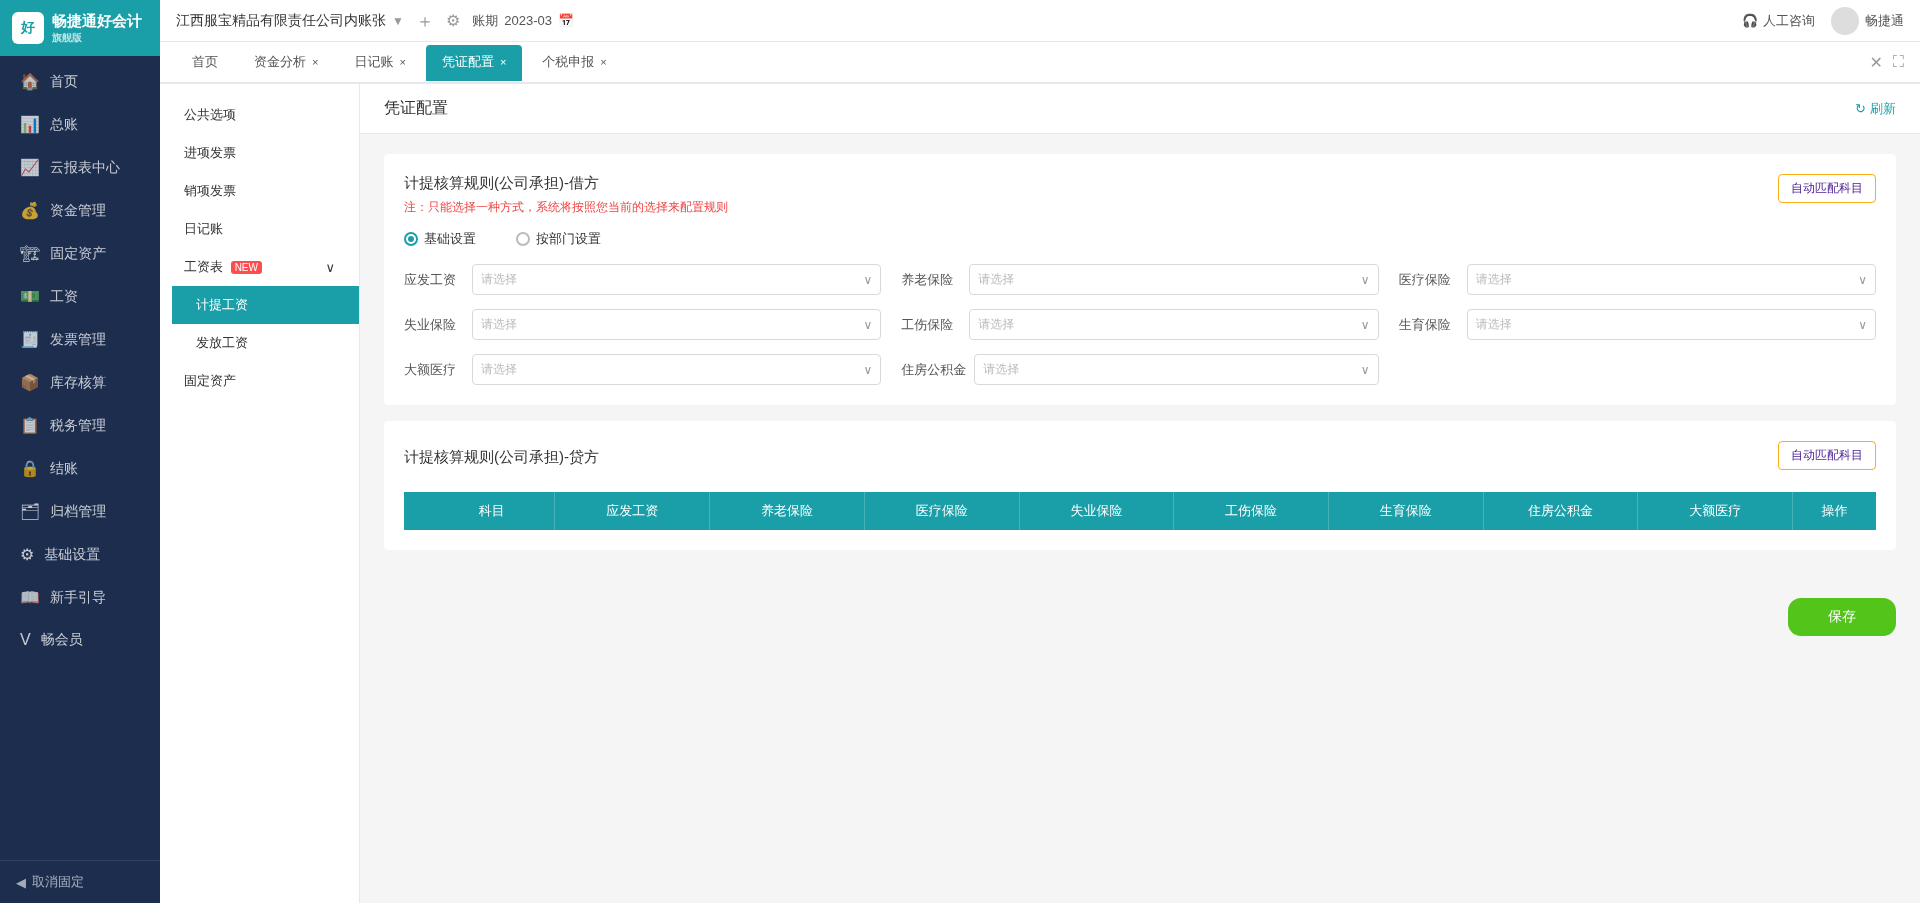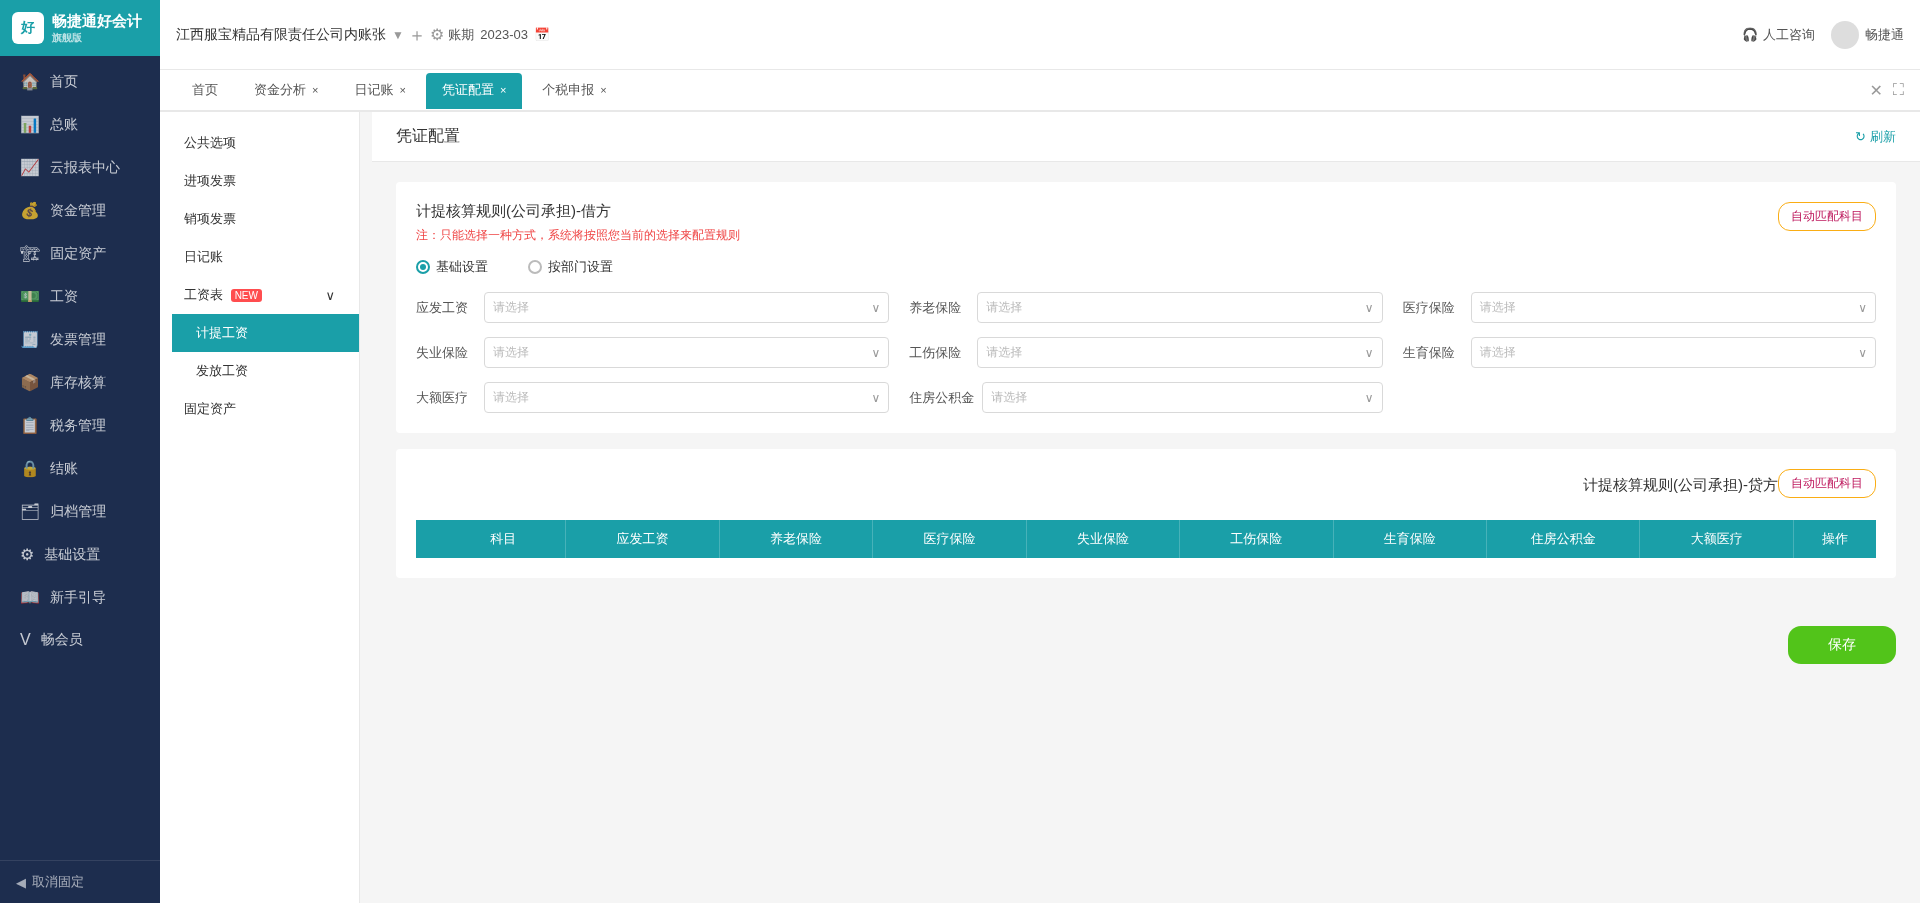--- a/index.html
+++ b/index.html
@@ -57,26 +57,26 @@
     .main-wrapper {
       flex: 1;
       display: flex;
       flex-direction: column;
       overflow: hidden;
     }
 
     
     .topbar {
       background: #fff;
-      height: 70px;
+      height: 42px;
       display: flex;
       align-items: center;
       padding: 0 16px;
       border-bottom: 1px solid #e8e8e8;
-      gap: 4px;
+      gap: 12px;
     }
     .company-select {
       display: flex; align-items: center; gap: 6px;
       font-size: 14px; color: #333;
       cursor: pointer;
     }
     .company-select .chevron { color: #999; font-size: 12px; }
     .topbar-add { color: #999; font-size: 18px; cursor: pointer; }
     .topbar-gear { color: #999; font-size: 16px; cursor: pointer; }
     .topbar-period { display: flex; align-items: center; gap: 6px; font-size: 13px; color: #555; }
@@ -111,21 +111,20 @@
     }
     .tab .close-btn { font-size: 11px; }
     .tabbar-actions { margin-left: auto; display: flex; align-items: center; gap: 10px; color: #999; font-size: 16px; }
 
     
     .page-content {
       flex: 1;
       display: flex;
       overflow: hidden;
       background: #f5f5f5;
-      gap: 12px;
     }
 
     
     .left-panel {
       width: 200px;
       background: #fff;
       border-right: 1px solid #e8e8e8;
       padding: 12px 0;
       flex-shrink: 0;
     }
@@ -207,23 +206,23 @@
       color: #bbb;
       display: flex; align-items: center; justify-content: space-between;
       cursor: pointer;
       background: #fff;
     }
     .form-select .chevron { color: #999; }
 
     .auto-match-btn {
       background: #fff;
       border: 1px solid #faad14;
-      color: #be185d;
+      color: #4c1d95;
       padding: 5px 12px;
-      border-radius: 12px;
+      border-radius: 4px;
       font-size: 12px;
       cursor: pointer;
       float: right;
       margin-bottom: 10px;
     }
 
     
     .table-section { margin-top: 4px; }
     .table-header-row {
       display: flex;
@@ -510,21 +509,21 @@
               <span class="form-label">住房公积金</span>
               <div class="form-select">
                 <span>请选择</span>
                 <span class="chevron">∨</span>
               </div>
             </div>
           </div>
         </div>
 
         <div class="section">
-          <div style="display:flex; justify-content:flex-end; align-items:center; margin-bottom:12px;">
+          <div style="display:flex; justify-content:space-between; align-items:center; margin-bottom:12px;">
             <div class="section-title">计提核算规则(公司承担)-贷方</div>
             <button class="auto-match-btn" style="float:none;">自动匹配科目</button>
           </div>
 
           <div class="table-section">
             <div class="table-header-row">
               <div class="th">科目</div>
               <div class="th">应发工资</div>
               <div class="th">养老保险</div>
               <div class="th">医疗保险</div>

